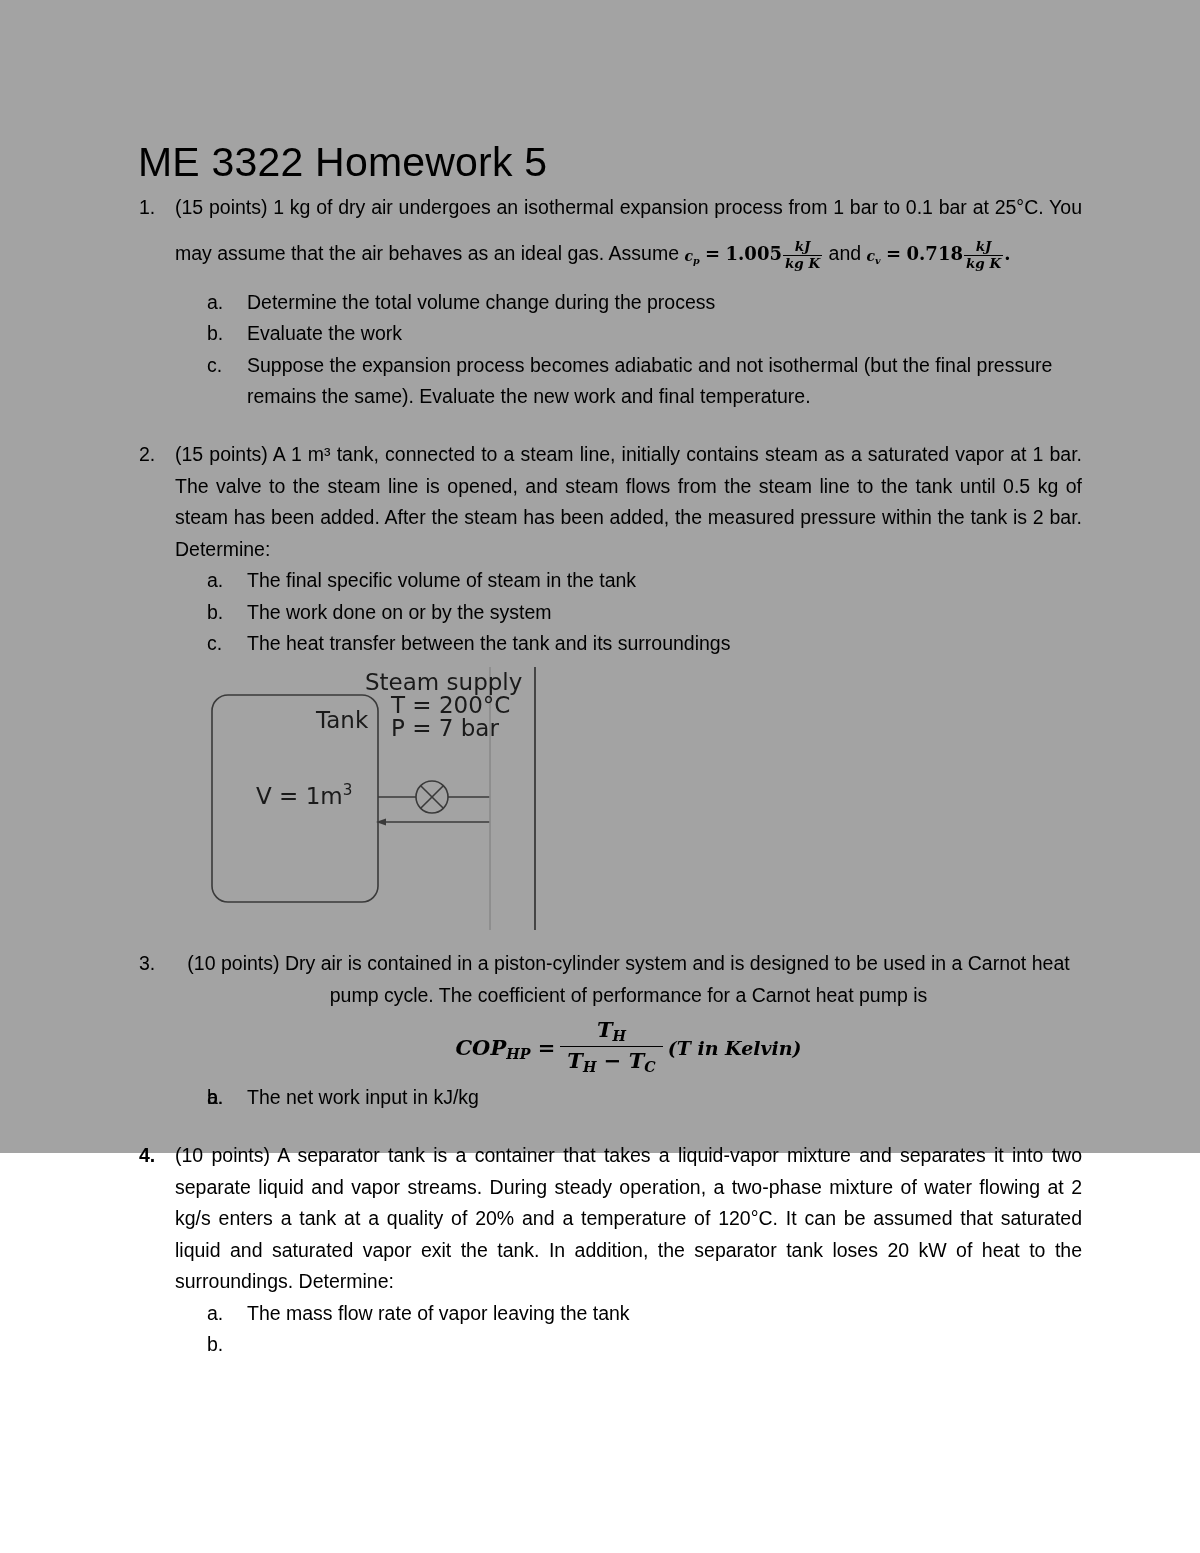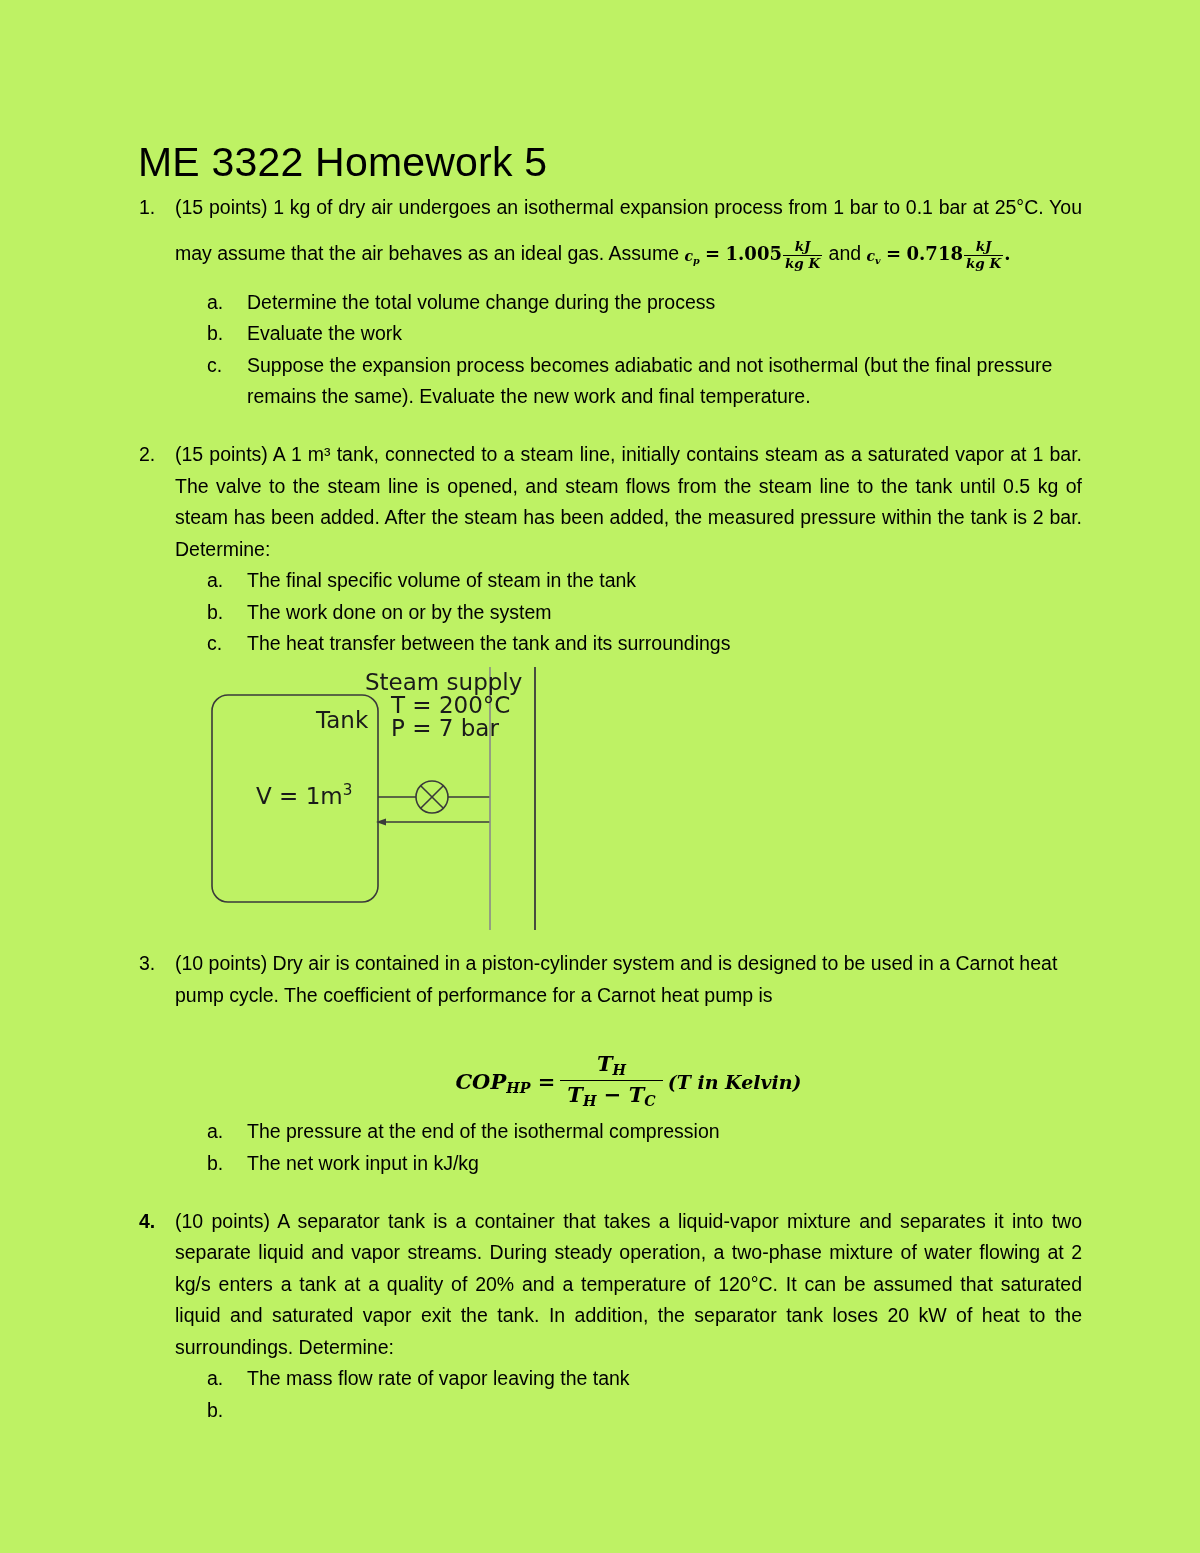--- a/index.html
+++ b/index.html
@@ -12,22 +12,22 @@
     height: 1553px;
     font-family: "Liberation Sans", sans-serif;
     color: #000000;
     position: relative;
     overflow: hidden;
   }
   .page {
     position: absolute;
     left: 0; top: 0;
     width: 1200px;
-    height: 1553px;
-    background: #bef264;
+    height: 1153px;
+    background: #a3a3a3;
   }
   .content {
     position: absolute;
     left: 138px;
     top: 140px;
     width: 944px;
   }
 
   
   .doc-title {
@@ -60,21 +60,21 @@
     text-align: left;
     font-size: 19.5px;
   }
   li.problem.bold-num > .num { font-weight: bold; }
   .ptext {
     text-align: justify;
     text-justify: inter-word;
     font-size: 19.5px;
     line-height: 1.62;
   }
-  .ptext.nojust { text-align: left; }
+  .ptext.nojust { text-align: center; }
 
   
   ol.sublist {
     list-style: none;
     margin: 0;
     padding: 0 0 0 32px;
   }
   ol.sublist li {
     position: relative;
     padding-left: 40px;
@@ -140,21 +140,20 @@
     display: inline-block;
     vertical-align: -0.62em;
     text-align: center;
     line-height: 1.2;
     margin: 0 5px;
   }
   .bigfrac .top {
     display: block;
     border-bottom: 1.7px solid #000;
     padding: 0 7px 1px 7px;
-    margin-top: 34px;
   }
   .bigfrac .bot {
     display: block;
     padding: 1px 7px 0 7px;
   }
   .upright { font-style: normal; }
 
   
   .diagram-wrap {
     position: relative;
@@ -264,21 +263,20 @@
         <div class="ptext nojust">(10 points) Dry air is contained in a piston-cylinder system and is designed to be used in a Carnot heat pump cycle. The coefficient of performance for a Carnot heat pump is</div>
 
         <div class="display-eq">
           <span><span>COP</span><span class="sub">HP</span></span>
           <span class="upright">=</span><span class="bigfrac"><span class="top"><span>T</span><span class="sub">H</span></span><span class="bot"><span>T</span><span class="sub">H</span> <span class="upright">−</span> <span>T</span><span class="sub">C</span></span></span><span style="font-size:19px;">(T in Kelvin)</span>
         </div>
 
         <ol class="sublist">
           <li>
             <span class="sub-num">a.</span>
-            <span>The pressure at the end of the isothermal compression</span>
           </li>
           <li>
             <span class="sub-num">b.</span>
             <span>The net work input in kJ/kg</span>
           </li>
         </ol>
       </li>
 
       <li class="problem bold-num">
         <span class="num">4.</span>

